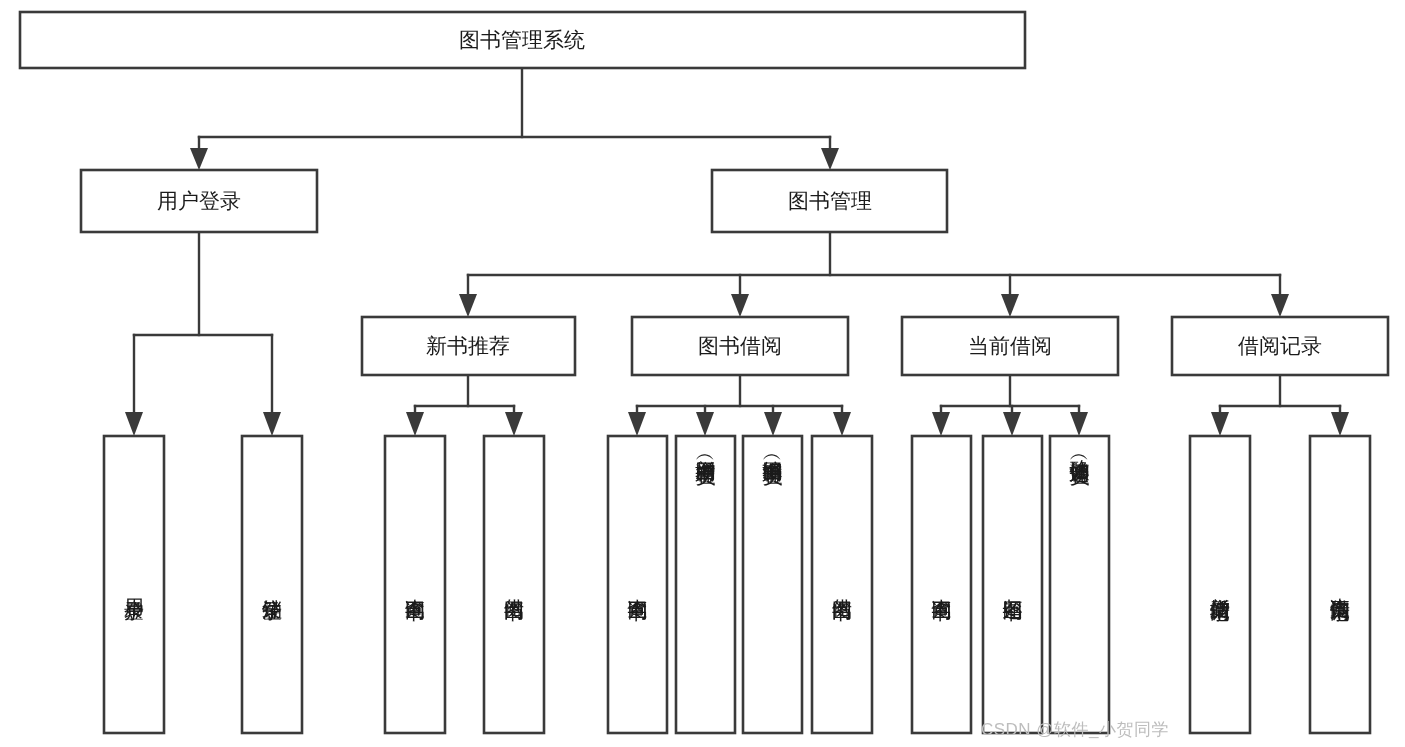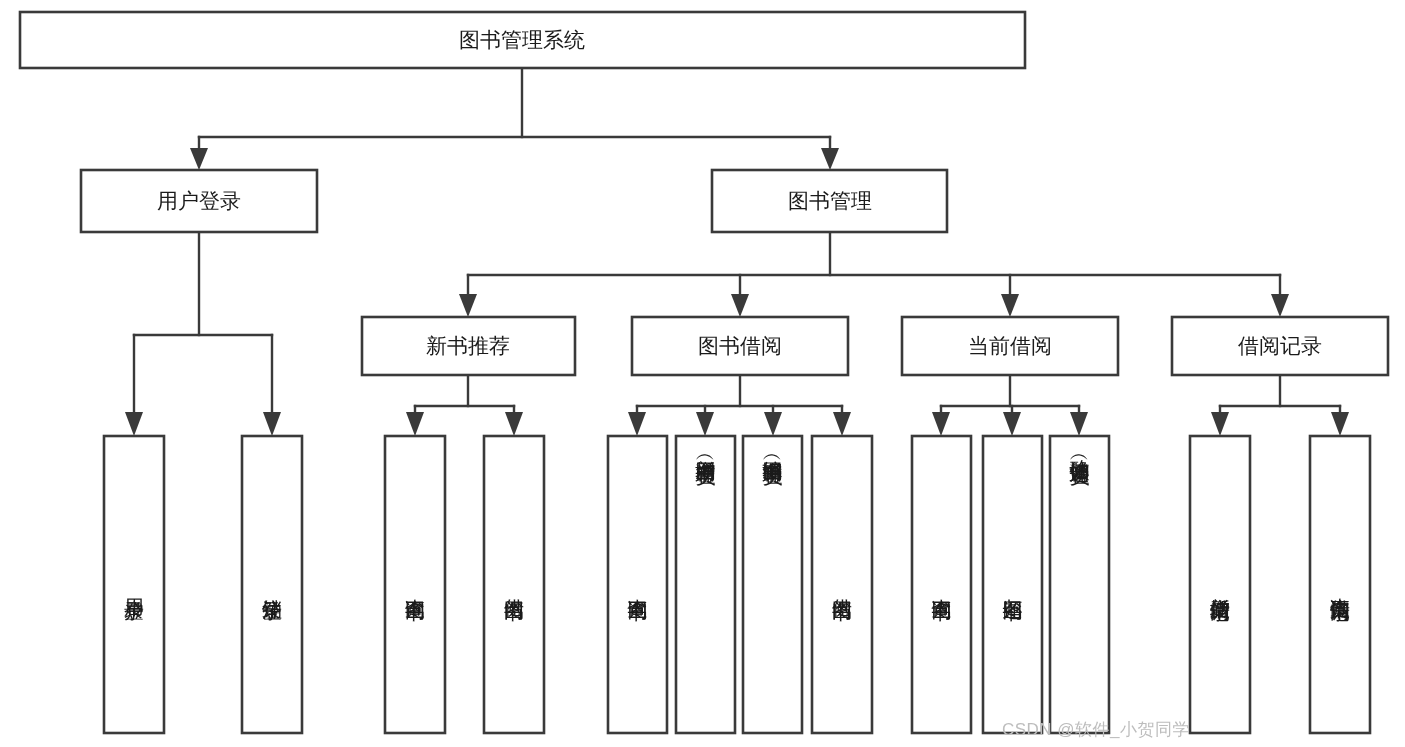--- a/index.html
+++ b/index.html
@@ -11,21 +11,20 @@
     width: 1405px;
     height: 747px;
     font-family: "Liberation Sans", "DejaVu Sans", sans-serif;
     overflow: hidden;
   }
   #diagram-root {
     position: relative;
     width: 1177px;
     height: 747px;
     background: #ffffff;
-    padding-left: 21px;
   }
   svg.flow {
     position: absolute;
     top: 0;
     left: 0;
     width: 1405px;
     height: 747px;
   }
   .node-box {
     fill: #ffffff;

